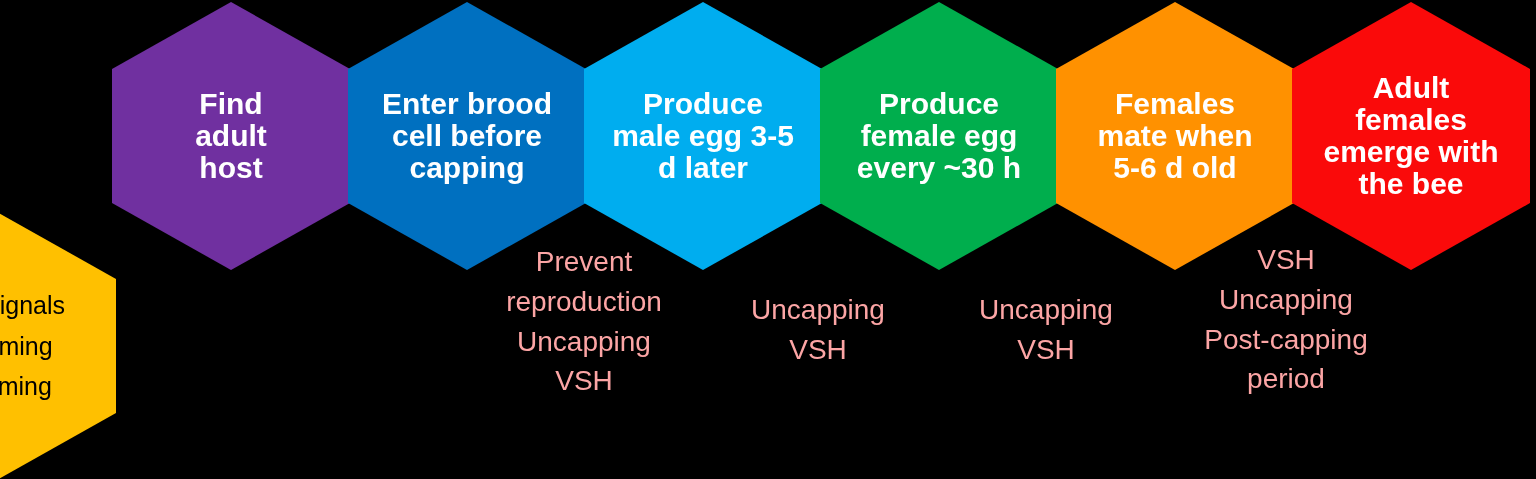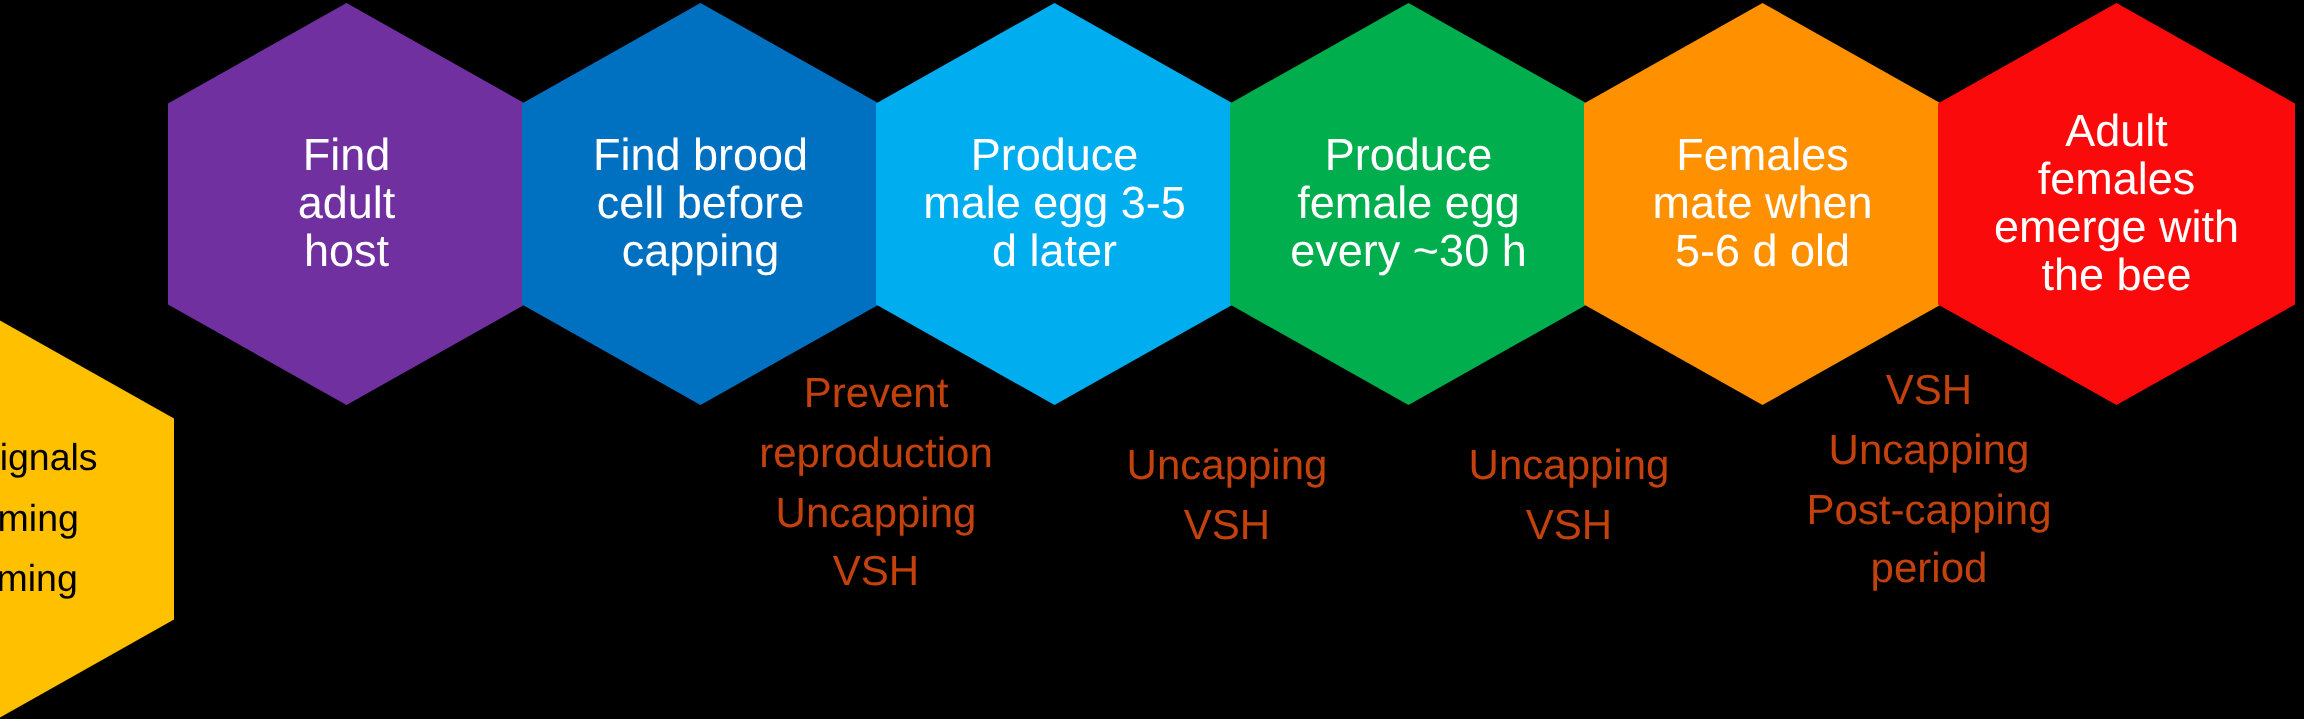--- a/index.html
+++ b/index.html
@@ -39,21 +39,21 @@
 
   
   .hex-stage {
     width: 238px;
     height: 268px;
     top: 2px;
   }
   .hex-stage .hex-label {
     color: #FFFFFF;
     font-size: 30px;
-    font-weight: 400;
+    font-weight: 700;
     padding: 0 22px;
   }
 
   
   .hex-trait {
     width: 238px;
     height: 268px;
     top: 212px;
     background: #FFC000;
   }
@@ -61,21 +61,21 @@
     color: #000000;
     font-size: 25px;
     font-weight: 400;
     line-height: 1.62;
     padding: 0 4px;
   }
 
   
   .trait-text {
     position: absolute;
-    color: #c2410c;
+    color: #fca5a5;
     text-align: center;
     font-size: 28px;
     line-height: 1.42;
     white-space: pre-line;
   }
 </style>
 </head>
 <body>
 
 <div id="stage">
@@ -87,21 +87,21 @@
   </div>
 
 
   <div class="hex hex-stage" style="left:112px;  background:#7030A0;">
     <span class="hex-label">Find
 adult
 host</span>
   </div>
 
   <div class="hex hex-stage" style="left:348px;  background:#0070C0;">
-    <span class="hex-label">Find brood
+    <span class="hex-label">Enter brood
 cell before
 capping</span>
   </div>
 
   <div class="hex hex-stage" style="left:584px;  background:#00ADEF;">
     <span class="hex-label">Produce
 male egg 3-5
 d later</span>
   </div>
 

